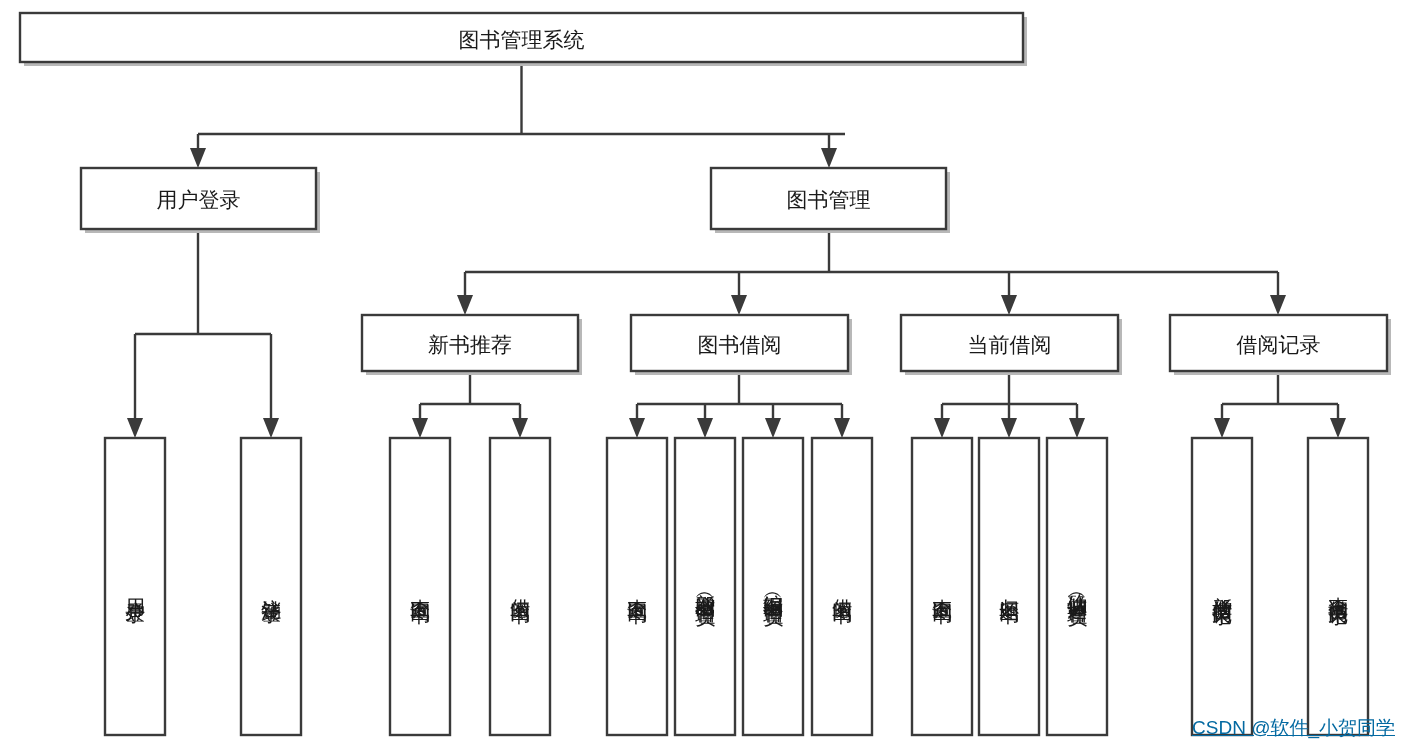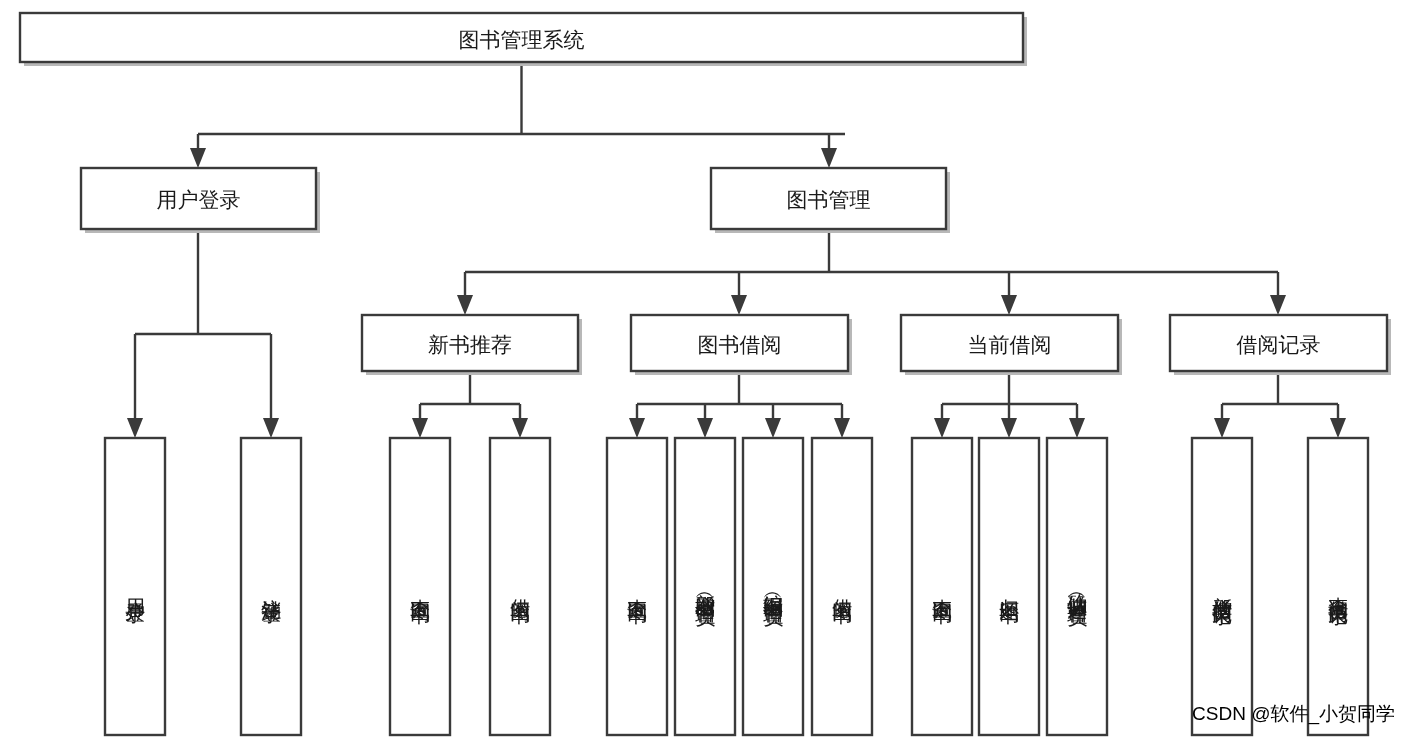--- a/index.html
+++ b/index.html
@@ -61,25 +61,26 @@
     text-orientation: upright;
     display: flex;
     align-items: center;
     justify-content: center;
     letter-spacing: 2px;
     pointer-events: none;
   }
   #watermark {
     position: absolute;
     right: 10px;
-    bottom: 20px;
+    bottom: 6px;
     font-family: "Liberation Sans", "DejaVu Sans", sans-serif;
     font-size: 19px;
-    color: #000000;
+    color: #0369a1;
     white-space: nowrap;
+    text-decoration: underline;
   }
 </style>
 </head>
 <body>
 
 <div id="diagram-root">
 
   <svg id="tree-svg" viewBox="0 0 1405 747">
 
     <g>

